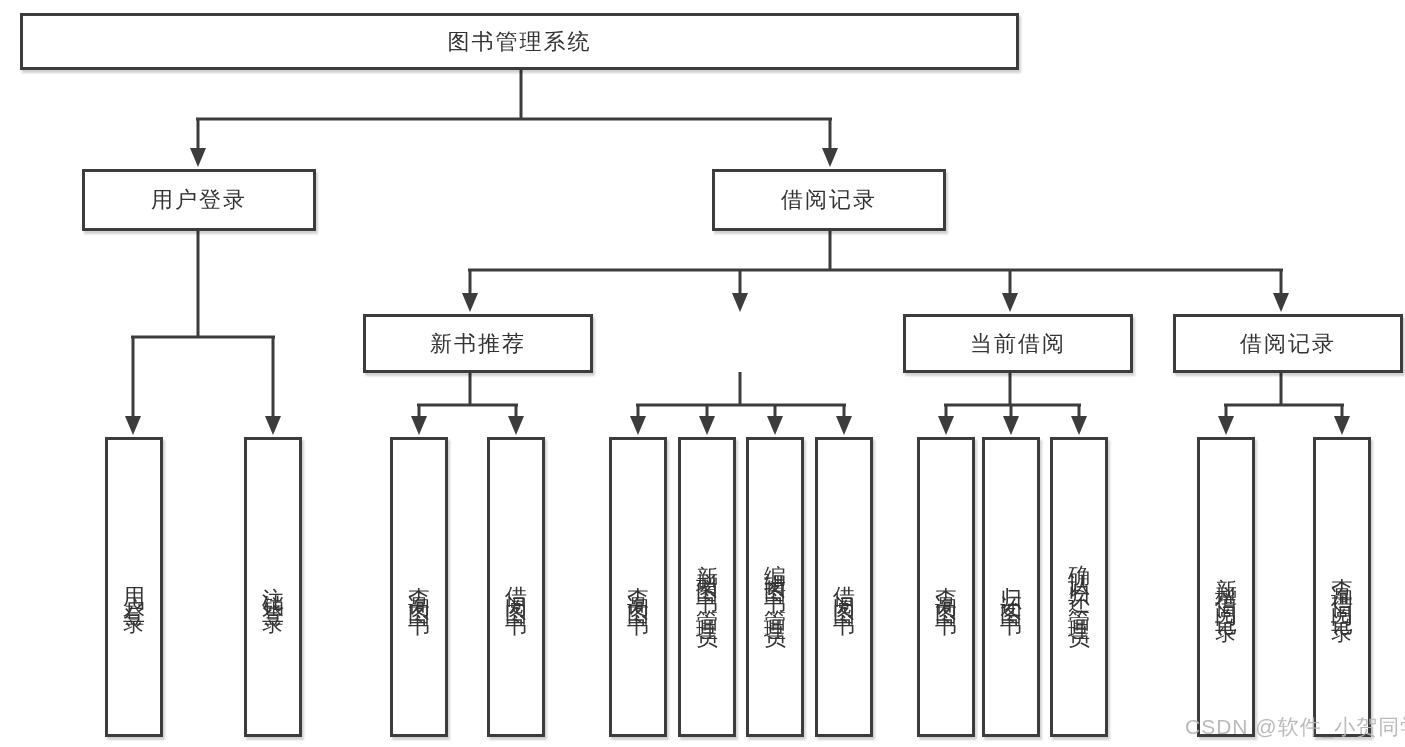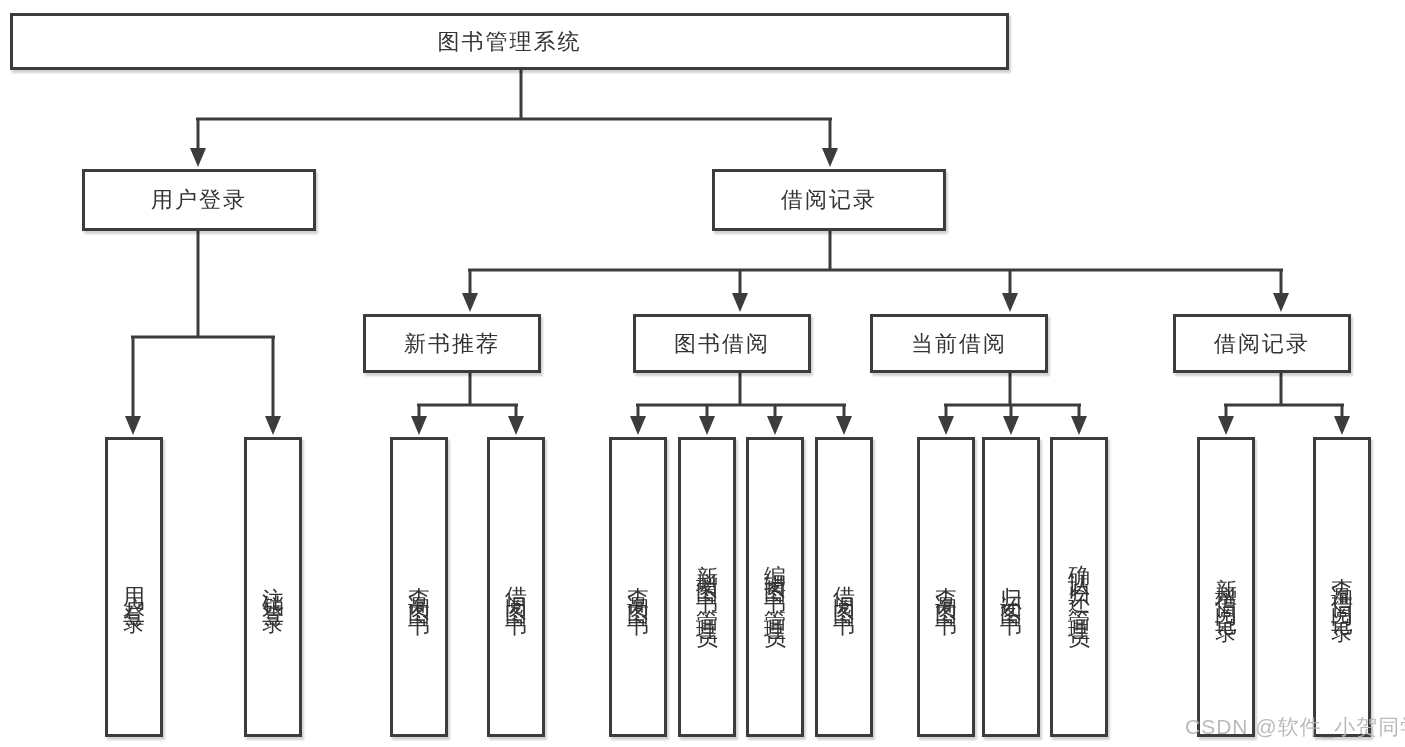--- a/index.html
+++ b/index.html
@@ -31,23 +31,23 @@
     align-items: center;
     justify-content: center;
     color: #333333;
     z-index: 2;
   }
   .box.h span {
     font-size: 22px;
     letter-spacing: 2px;
     white-space: nowrap;
   }
-  .box.root { left: 10px; top: 13px; width: 999px; height: 57px; text-align: center; }
+  .box.root { left: 20px; top: 13px; width: 999px; height: 57px; text-align: center; }
   .box.l1   { top: 169px; width: 234px; height: 62px; }
-  .box.l2   { top: 314px; width: 178px; height: 59px; }
+  .box.l2   { top: 314px; width: 230px; height: 59px; }
   .box.leaf { top: 437px; width: 58px; height: 300px; }
   .box.leaf span {
     writing-mode: vertical-rl;
     text-orientation: mixed;
     font-size: 22px;
     letter-spacing: 9px;
     line-height: 1;
     color: #333333;
   }
   .watermark {
@@ -140,24 +140,21 @@
   <div class="box l1 h" style="left:82px;">
     <span>用户登录</span>
   </div>
   <div class="box l1 h" style="left:712px;">
     <span>借阅记录</span>
   </div>
 
   <div class="box l2 h" style="left:363px;">
     <span>新书推荐</span>
   </div>
-  <div class="box l2 h" style="left:633px;">
-    <span>图书借阅</span>
-  </div>
-  <div class="box l2 h" style="left:870px;">
+  <div class="box l2 h" style="left:903px;">
     <span>当前借阅</span>
   </div>
   <div class="box l2 h" style="left:1173px;">
     <span>借阅记录</span>
   </div>
 
   <div class="box leaf" style="left:105px;">
     <span>用户登录</span>
   </div>
   <div class="box leaf" style="left:244px;">

